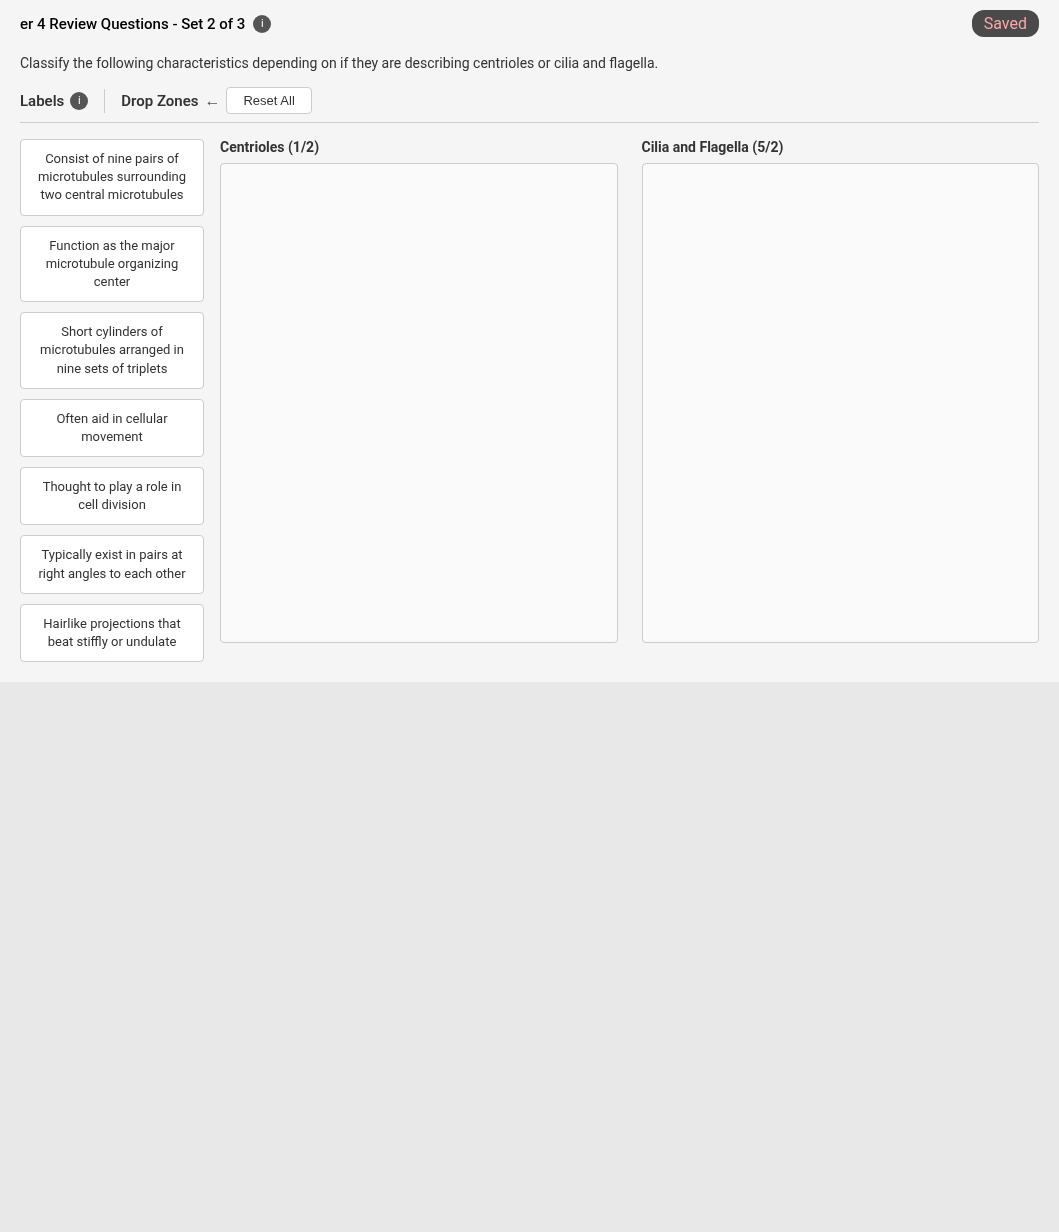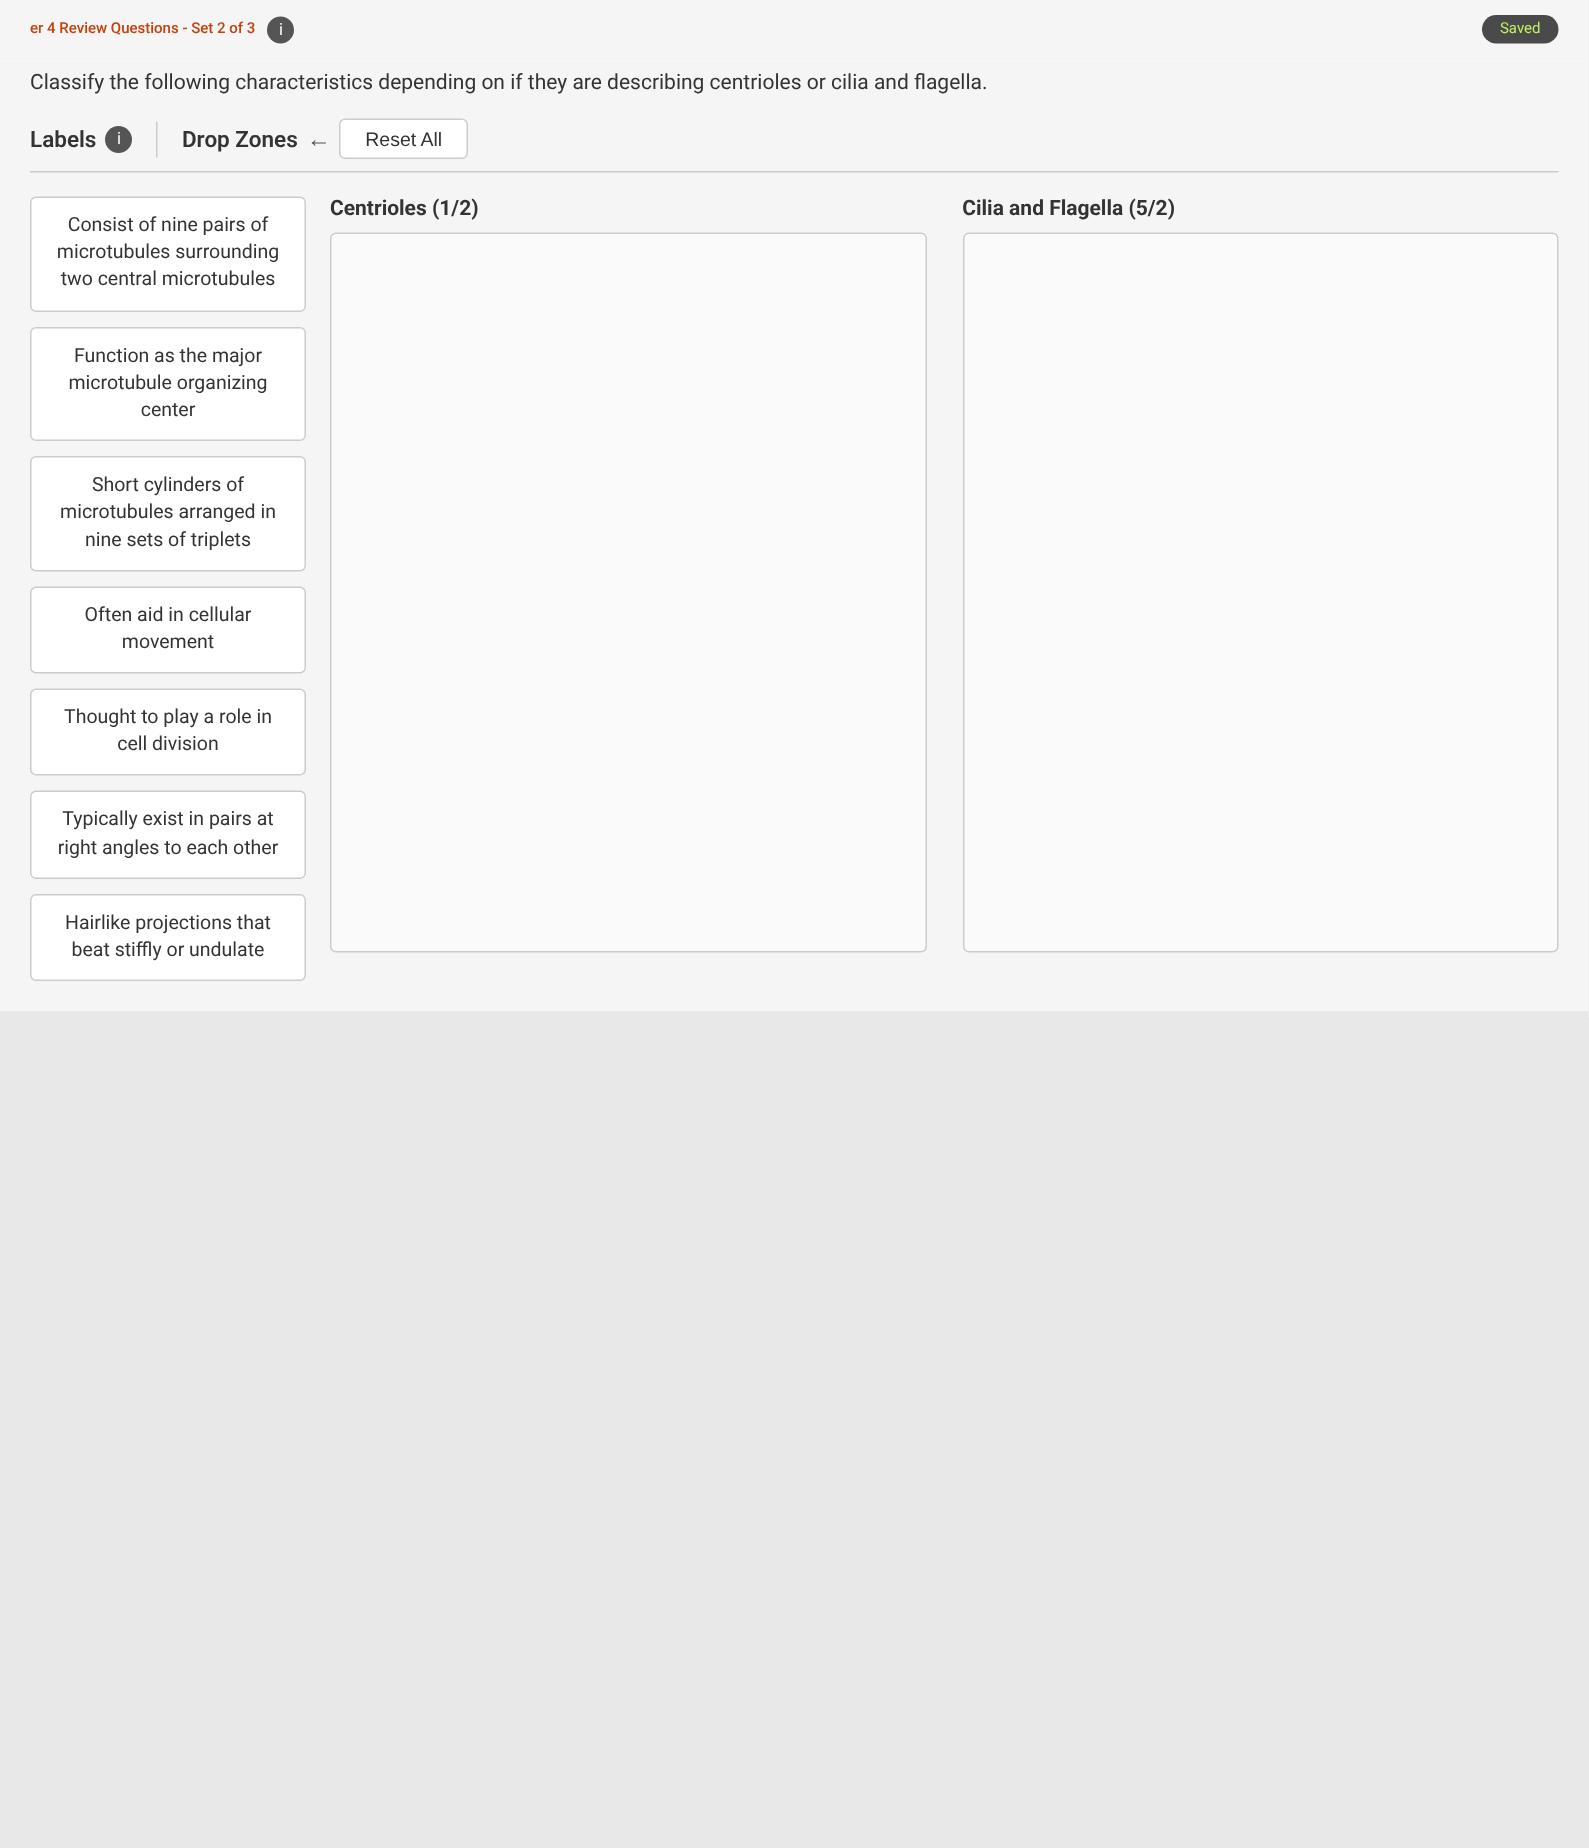--- a/index.html
+++ b/index.html
@@ -19,44 +19,44 @@
       background: #f5f5f5;
     }
 
     .top-bar-left {
       display: flex;
       align-items: center;
       gap: 8px;
     }
 
     .page-title {
-      font-size: 10px;
+      font-size: 15px;
       font-weight: 500;
-      color: #c2410c;
+      color: #000000;
     }
 
     .info-icon {
       width: 18px;
       height: 18px;
       border-radius: 50%;
       background: #555;
       color: white;
       font-size: 11px;
       display: flex;
       align-items: center;
       justify-content: center;
       cursor: pointer;
     }
 
     .saved-badge {
       background: #4a4a4a;
-      color: #bef264;
+      color: #fca5a5;
       padding: 4px 12px;
       border-radius: 12px;
-      font-size: 10px;
+      font-size: 16px;
     }
 
     .main-content {
       background: #f5f5f5;
       padding: 0 20px 20px 20px;
     }
 
     .instruction {
       font-size: 14px;
       color: #333;

